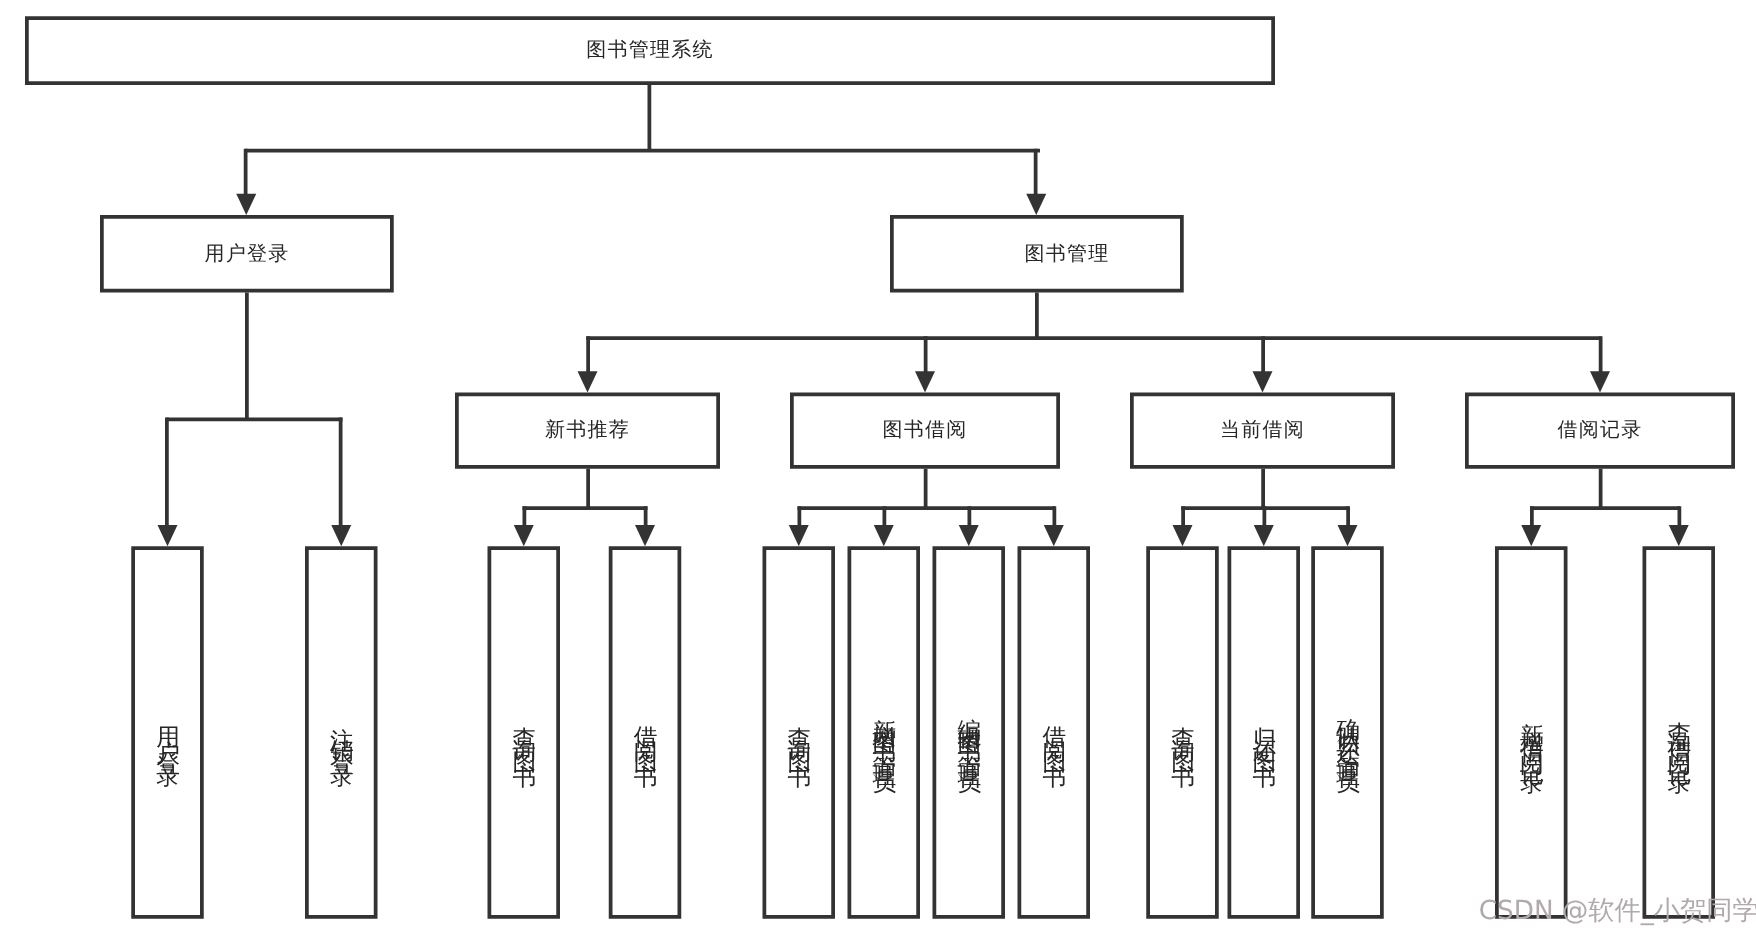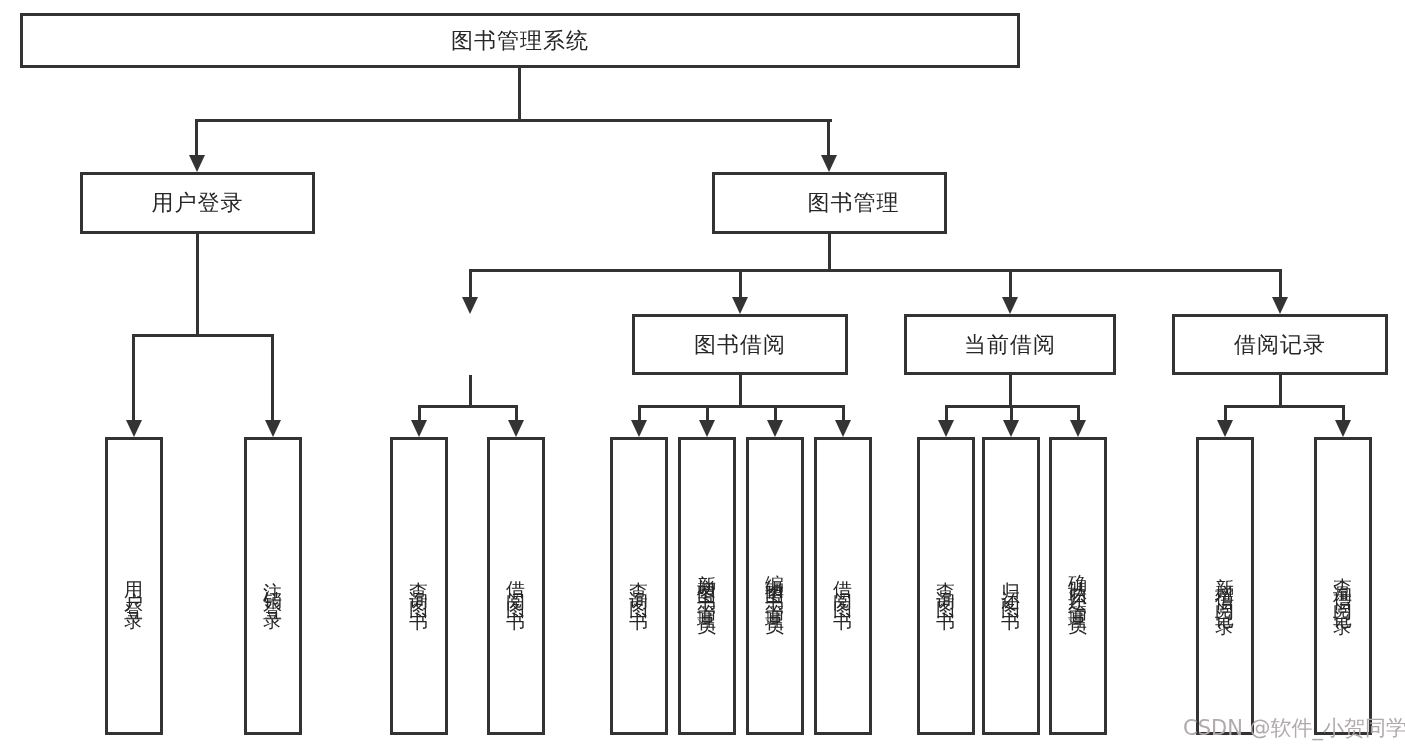--- a/index.html
+++ b/index.html
@@ -16,21 +16,21 @@
     overflow:hidden;
   }
   .box{
     position:absolute;
     border:3px solid var(--line);
     background:#ffffff;
     display:flex;align-items:center;justify-content:center;
     box-sizing:border-box;
     color:var(--text);
   }
-  .hlabel{font-size:22px;letter-spacing:1px;white-space:nowrap;}
+  .hlabel{font-size:16px;letter-spacing:1px;white-space:nowrap;}
   .vtext{
     writing-mode:vertical-rl;
     text-orientation:mixed;
     font-size:19px;
     letter-spacing:10px;
     line-height:1;
     color:var(--text);
   }
   .vline,.hline{position:absolute;background:var(--line);}
   .vline{width:3px;}
@@ -84,20 +84,23 @@
   <div class="hline" style="left:469px;top:269px;width:812px;"></div>
   <div class="vline" style="left:469px;top:269px;height:31px;"></div>
   <div class="arrow" style="left:462px;top:297px;"></div>
   <div class="vline" style="left:739px;top:269px;height:31px;"></div>
   <div class="arrow" style="left:732px;top:297px;"></div>
   <div class="vline" style="left:1009px;top:269px;height:31px;"></div>
   <div class="arrow" style="left:1002px;top:297px;"></div>
   <div class="vline" style="left:1279px;top:269px;height:31px;"></div>
   <div class="arrow" style="left:1272px;top:297px;"></div>
 
+  <div class="box" style="left:364px;top:314px;width:212px;height:61px;">
+    <span class="hlabel">新书推荐</span>
+  </div>
   <div class="box" style="left:904px;top:314px;width:212px;height:61px;">
     <span class="hlabel">当前借阅</span>
   </div>
   <div class="box" style="left:632px;top:314px;width:216px;height:61px;">
     <span class="hlabel">图书借阅</span>
   </div>
   <div class="box" style="left:1172px;top:314px;width:216px;height:61px;">
     <span class="hlabel">借阅记录</span>
   </div>
 

